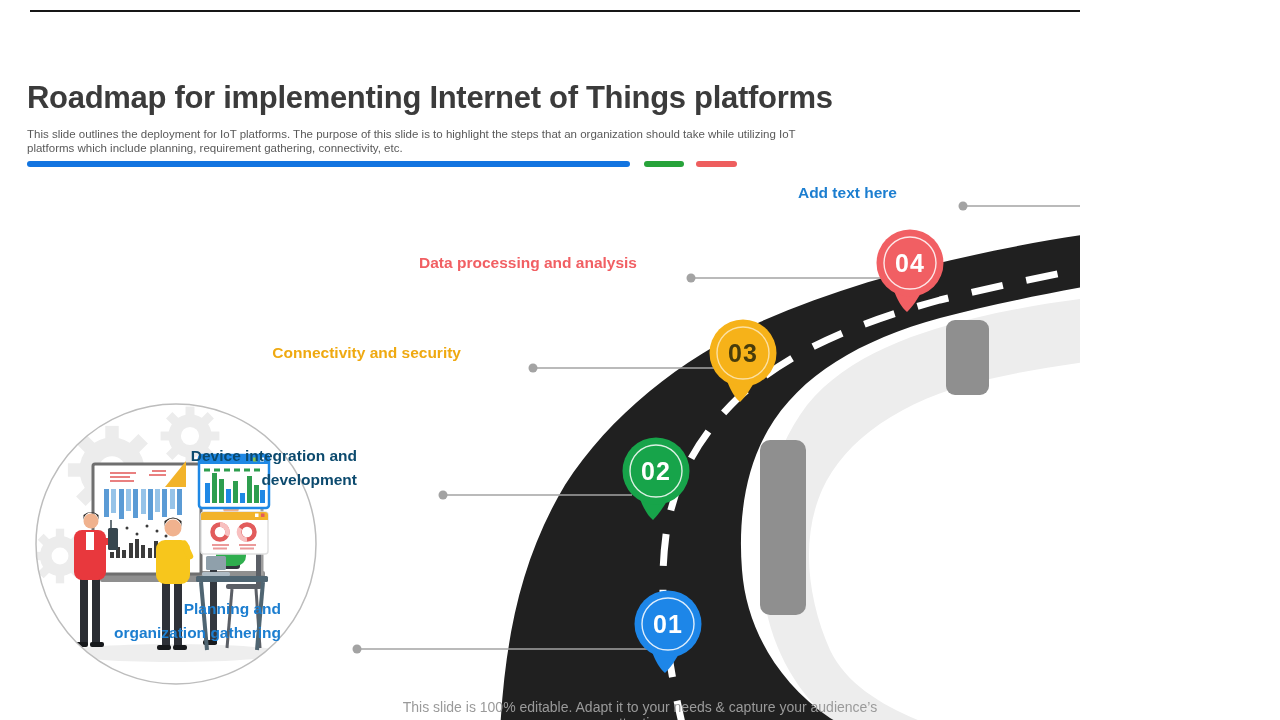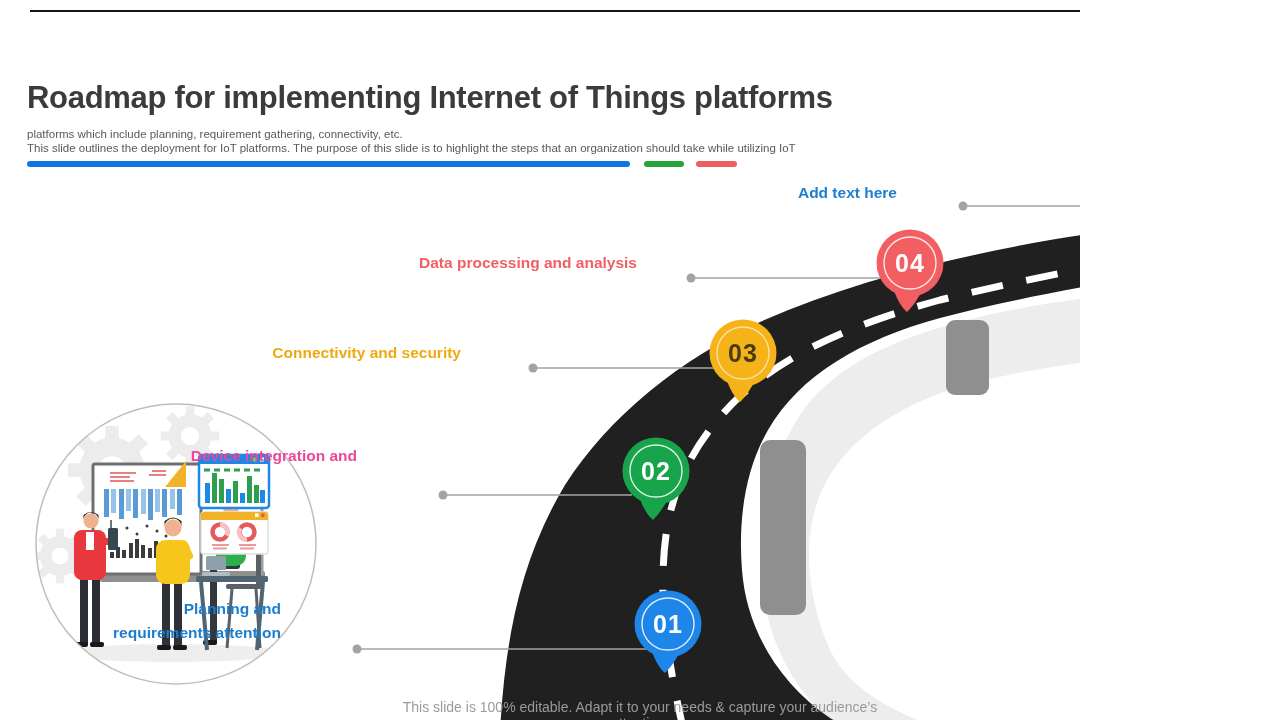--- a/index.html
+++ b/index.html
@@ -21,22 +21,22 @@
 </head>
 <body>
 
 <div class="slide">
 
   <div class="top-rule" style="background-color: rgb(22, 22, 22);"></div>
 
   <div class="title">Roadmap for implementing Internet of Things platforms</div>
 
   <div class="subtitle">
+    <span style="display:block;">This slide outlines the deployment for IoT platforms. The purpose of this slide is to highlight the steps that an organization should take while utilizing IoT</span>
     <span style="display:block;">platforms which include planning, requirement gathering, connectivity, etc.</span>
-    <span style="display:block;">This slide outlines the deployment for IoT platforms. The purpose of this slide is to highlight the steps that an organization should take while utilizing IoT</span>
   </div>
 
   <div class="bar blue" style="background-color: rgb(18, 116, 224);"></div>
   <div class="bar green" style="background-color: rgb(39, 163, 58);"></div>
   <div class="bar red" style="background-color: rgb(238, 94, 94);"></div>
 
   <svg class="stage" viewBox="0 0 1280 720">
     <defs>
       <clipPath id="circClip">
           <circle cx="176" cy="544" r="140"></circle>
@@ -248,24 +248,25 @@
         <path d="M -17,25 C -13,37 -8,45 -3,49 C 2,44 8,36 13,26 Z" fill="#1d86e8"></path>
         <circle r="33.5" fill="#1d86e8"></circle>
         <circle r="26" fill="none" stroke="rgba(255,255,255,0.85)" stroke-width="1.4"></circle>
         <text y="8.5" text-anchor="middle" fill="#ffffff">05</text>
       </g>
     </g>
   </svg>
 
   <div class="ms-label" style="right: 799px; top: 597px; color: rgb(28, 126, 208); margin-left: 23px;">
     <span>Planning and</span>
-    <span>requirements attention</span>
-  </div>
-  <div class="ms-label" style="right: 723px; top: 444px; color: #ec4899;">
+    <span>organization gathering</span>
+  </div>
+  <div class="ms-label" style="right: 723px; top: 444px; color: #0c4a6e;">
     <span>Device integration and</span>
+    <span>development</span>
   </div>
   <div class="ms-label" style="right: 619px; top: 341px; color: rgb(239, 169, 17);">
     <span>Connectivity and security</span>
   </div>
   <div class="ms-label" style="right: 443px; top: 251px; color: rgb(241, 95, 99);">
     <span>Data processing and analysis</span>
   </div>
   <div class="ms-label" style="right: 183px; top: 181px; color: rgb(28, 126, 208); margin-left: 28px;">
     <span>Add text here</span>
   </div>

